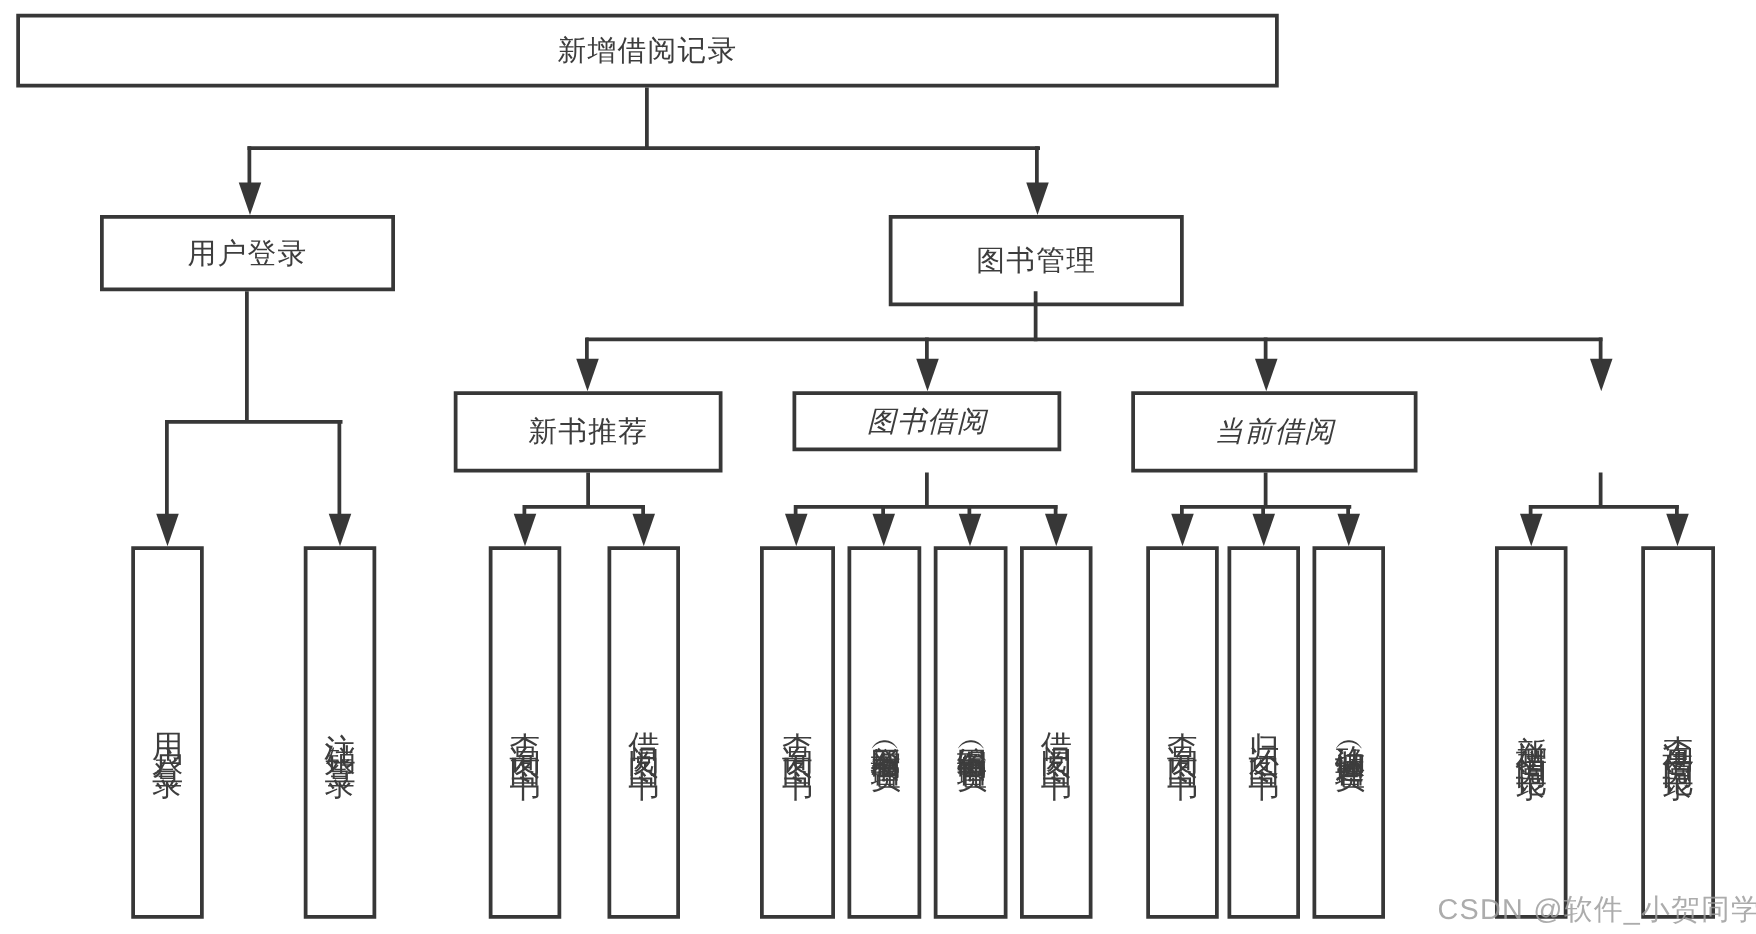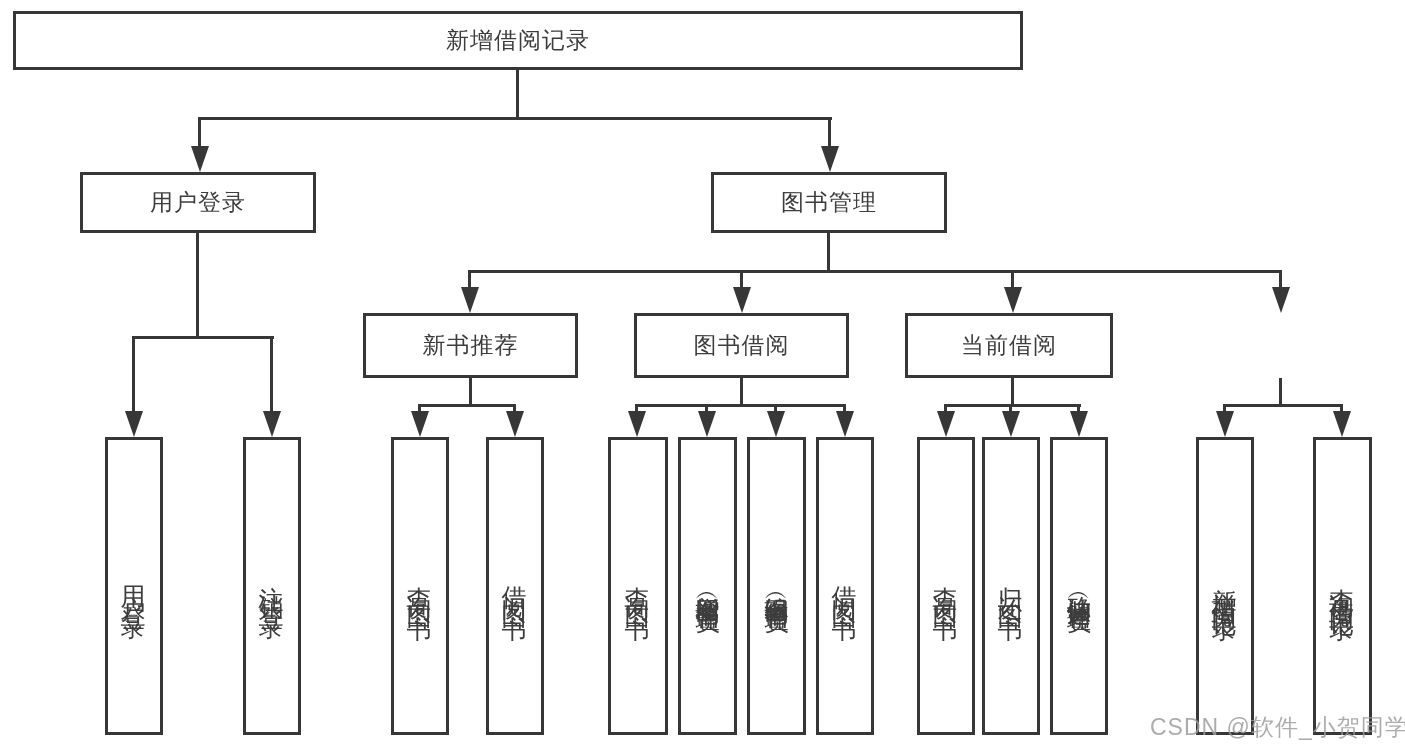--- a/index.html
+++ b/index.html
@@ -71,43 +71,43 @@
   <div class="box hbox" style="left:13px;top:11px;width:1010px;height:59px;">新增借阅记录</div>
 
   <div class="lv" style="left:516px;top:70px;height:48px;"></div>
   <div class="lh" style="left:198px;top:117px;width:634px;"></div>
   <div class="lv" style="left:198px;top:117px;height:31px;"></div>
   <div class="tri" style="left:191px;top:146px;"></div>
   <div class="lv" style="left:828px;top:117px;height:31px;"></div>
   <div class="tri" style="left:821px;top:146px;"></div>
 
   <div class="box hbox" style="left:80px;top:172px;width:236px;height:61px;">用户登录</div>
-  <div class="box hbox" style="left:711px;top:172px;width:236px;height:61px;">图书管理</div>
+  <div class="box hbox" style="left:711px;top:172px;width:236px;height:73px;">图书管理</div>
 
   <div class="lv" style="left:196px;top:233px;height:105px;"></div>
   <div class="lh" style="left:133px;top:336px;width:141px;"></div>
   <div class="lv" style="left:132px;top:336px;height:77px;"></div>
   <div class="tri" style="left:125px;top:411px;"></div>
   <div class="lv" style="left:270px;top:336px;height:77px;"></div>
   <div class="tri" style="left:263px;top:411px;"></div>
 
   <div class="lv" style="left:827px;top:233px;height:40px;"></div>
   <div class="lh" style="left:469px;top:270px;width:813px;"></div>
   <div class="lv" style="left:468px;top:270px;height:20px;"></div>
   <div class="tri" style="left:461px;top:287px;"></div>
   <div class="lv" style="left:740px;top:270px;height:20px;"></div>
   <div class="tri" style="left:733px;top:287px;"></div>
   <div class="lv" style="left:1011px;top:270px;height:20px;"></div>
   <div class="tri" style="left:1004px;top:287px;"></div>
   <div class="lv" style="left:1279px;top:270px;height:20px;"></div>
   <div class="tri" style="left:1272px;top:287px;"></div>
 
   <div class="box hbox" style="left:363px;top:313px;width:215px;height:65px;">新书推荐</div>
-  <div class="box hbox" style="left:634px;top:313px;width:215px;height:65px;">图书借阅</div>
-  <div class="box hbox" style="left:905px;top:313px;width:208px;height:65px;">当前借阅</div>
+  <div class="box hbox" style="left:634px;top:313px;width:215px;height:48px;font-style:italic;">图书借阅</div>
+  <div class="box hbox" style="left:905px;top:313px;width:229px;height:65px;font-style:italic;">当前借阅</div>
 
   <div class="lv" style="left:469px;top:378px;height:28px;"></div>
   <div class="lh" style="left:419px;top:404px;width:97px;"></div>
   <div class="lv" style="left:418px;top:404px;height:10px;"></div>
   <div class="tri" style="left:411px;top:411px;"></div>
   <div class="lv" style="left:513px;top:404px;height:10px;"></div>
   <div class="tri" style="left:506px;top:411px;"></div>
 
   <div class="lv" style="left:740px;top:378px;height:28px;"></div>
   <div class="lh" style="left:636px;top:404px;width:210px;"></div>

